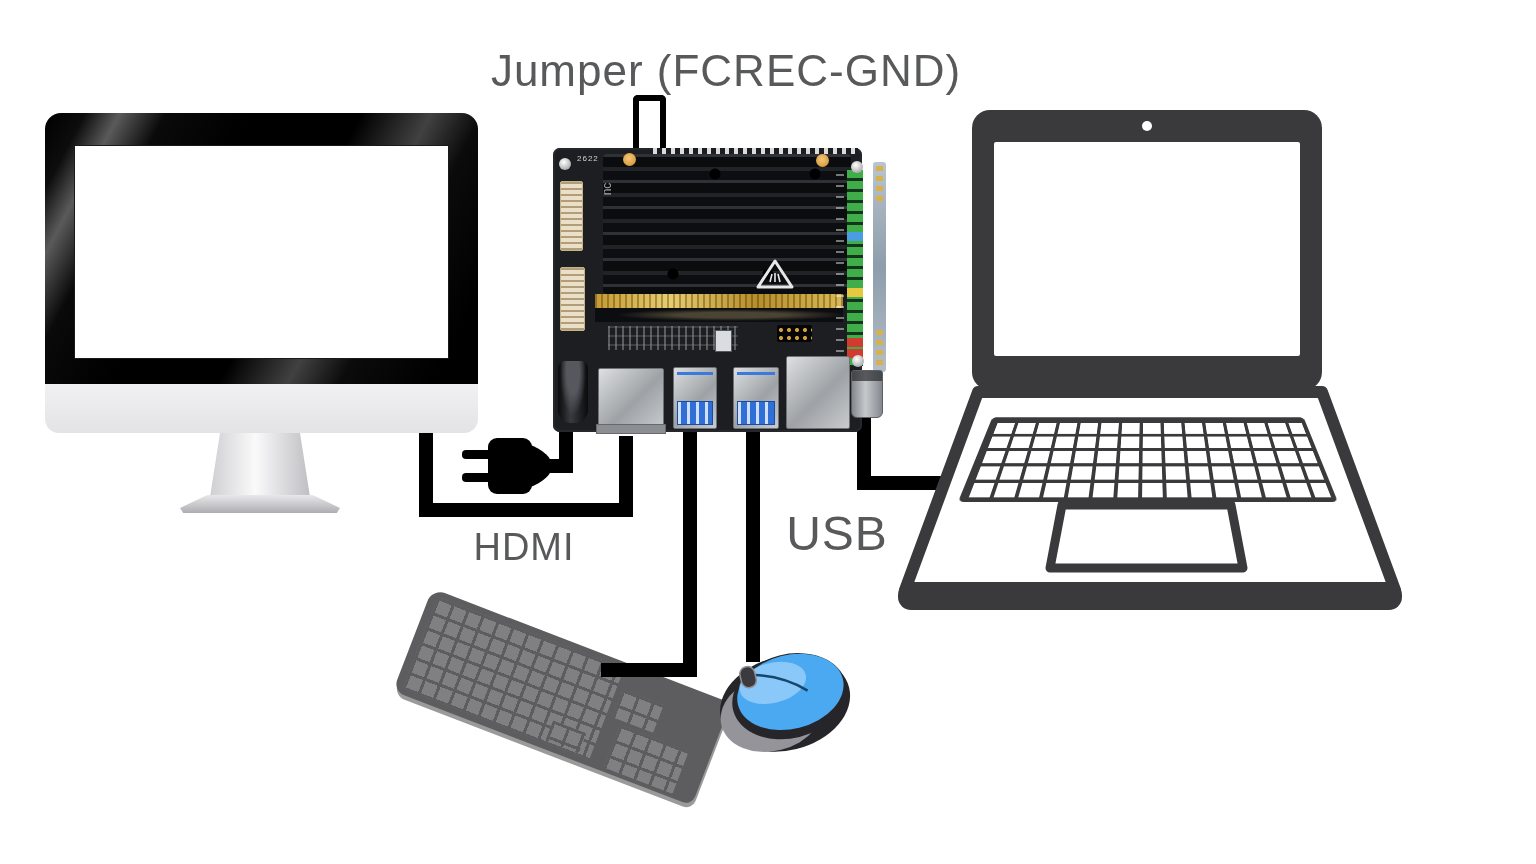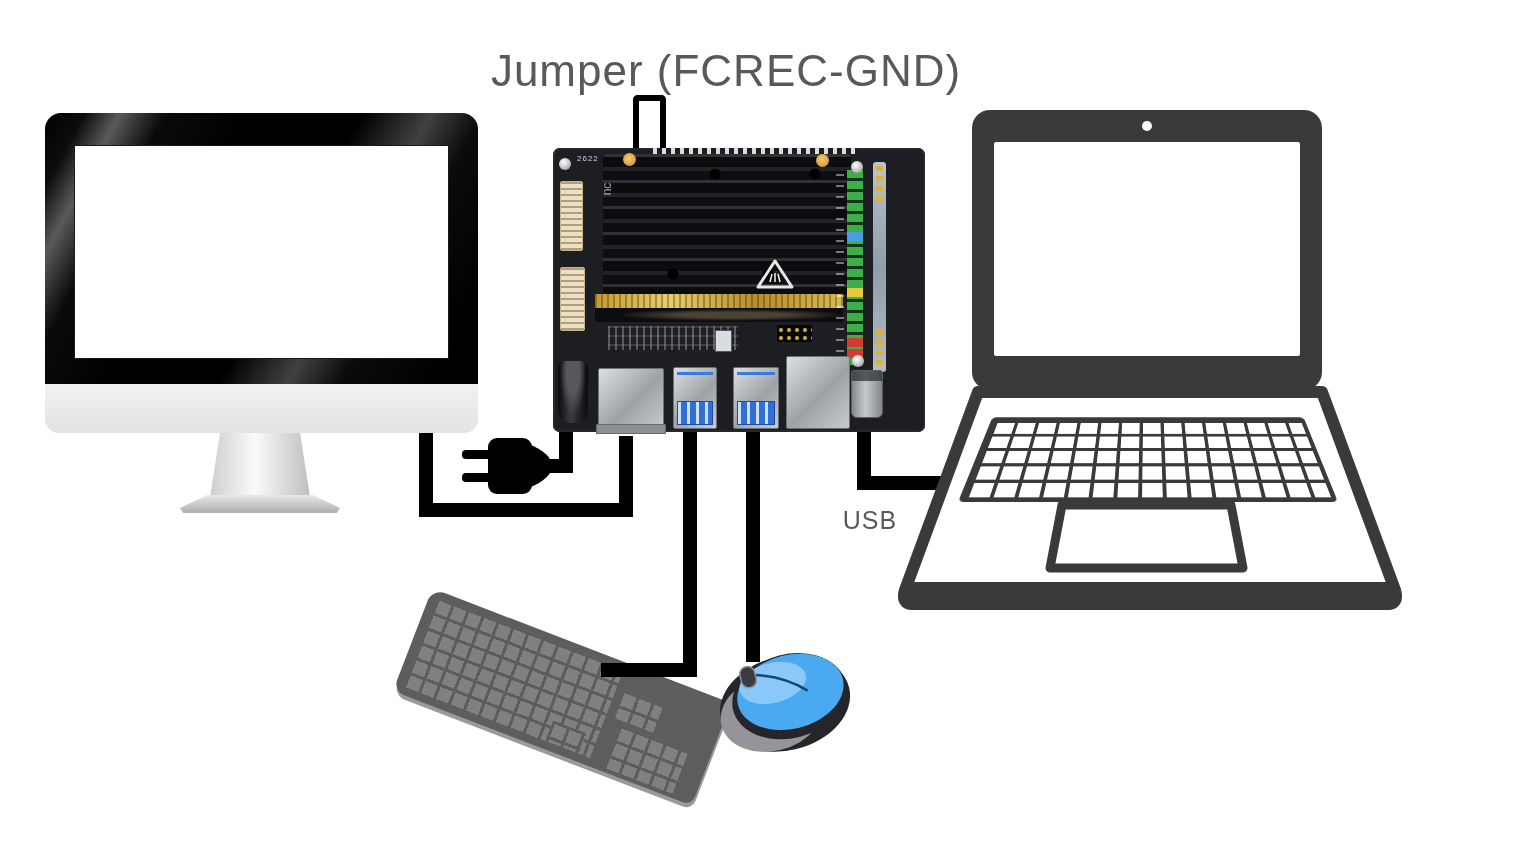--- a/index.html
+++ b/index.html
@@ -16,22 +16,22 @@
   .mon-chin{position:absolute;left:45px;top:384px;width:433px;height:49px;border-radius:0 0 14px 14px;
     background:linear-gradient(#f1f1f3,#e3e3e6);}
   .mon-neck{position:absolute;left:210px;top:433px;width:100px;height:64px;
     clip-path:polygon(10% 0,90% 0,100% 100%,0 100%);
     background:linear-gradient(90deg,#cfcfd2,#fafafb 45%,#bfbfc3);}
   .mon-foot{position:absolute;left:180px;top:495px;width:160px;height:18px;
     clip-path:polygon(17% 0,83% 0,100% 72%,98% 100%,2% 100%,0 72%);
     background:linear-gradient(#e8e8ea,#aeaeb2);}
 
   
-  .board{position:absolute;left:553px;top:148px;width:337px;height:284px;background:#1d1e22;border-radius:7px;
-    box-shadow:inset 0 0 0 2px #26272c;padding-left:35px;}
+  .board{position:absolute;left:553px;top:148px;width:309px;height:284px;background:#1d1e22;border-radius:7px;
+    box-shadow:inset 0 0 0 2px #26272c;}
   .teeth{position:absolute;left:100px;top:0;width:205px;height:6px;
     background:repeating-linear-gradient(90deg,#dcdcdc 0 4px,#1d1e22 4px 9px);}
   .heatsink{position:absolute;left:50px;top:6px;width:248px;height:140px;border-radius:4px;
     background-image:
       radial-gradient(circle at 112px 20px,#000 5px,rgba(0,0,0,0) 6px),
       radial-gradient(circle at 212px 20px,#000 5px,rgba(0,0,0,0) 6px),
       radial-gradient(circle at 70px 120px,#000 5px,rgba(0,0,0,0) 6px),
       radial-gradient(circle at 165px 120px,#000 5px,rgba(0,0,0,0) 6px),
       repeating-linear-gradient(180deg,#303136 0 3px,#0b0c0e 3px 13px,#222327 13px 17px,#0d0e11 17px 26px);
     background-color:#101114;}
@@ -91,21 +91,21 @@
   
   .kbd-body{position:absolute;left:402px;top:642px;width:320px;height:110px;background:#5d5d5f;
     border-radius:14px 10px 10px 12px;transform:rotate(21deg);box-shadow:2px 4px 0 rgba(30,30,32,.45);}
   .keys{position:absolute;background-color:#808083;border-radius:2px;
     background-image:repeating-linear-gradient(90deg,#5d5d5f 0 3px,rgba(0,0,0,0) 3px 16px),
                      repeating-linear-gradient(180deg,#5d5d5f 0 3px,rgba(0,0,0,0) 3px 16px);}
 
   
   .title{left:486px;top:46px;width:480px;font-size:44px;}
   .hdmi{left:454px;top:526px;width:140px;font-size:38px;}
-  .usb{left:815px;top:506px;width:110px;font-size:25px;}
+  .usb{left:782px;top:506px;width:110px;font-size:48px;}
 </style>
 </head>
 <body>
 
 <div class="canvas">
 
   <div class="lbl title">Jumper (FCREC-GND)</div>
 
   <div>
     <div class="mon-bezel">
@@ -212,15 +212,16 @@
       <ellipse cx="73" cy="61" rx="66" ry="47" fill="#26262a"></ellipse>
       <ellipse cx="58" cy="67" rx="52" ry="38" fill="#94949a"></ellipse>
       <ellipse cx="79" cy="55" rx="58" ry="42" fill="#26262a"></ellipse>
       <ellipse cx="81" cy="51" rx="54" ry="37" fill="#4aa9f1"></ellipse>
       <ellipse cx="66" cy="38" rx="34" ry="20" fill="#9fd3fa" opacity="0.75"></ellipse>
       <path d="M50 26 Q78 34 98 54" stroke="#14466e" stroke-width="2.5" fill="none"></path>
       <rect x="36" y="16" width="15" height="21" rx="7" fill="#3b3b3f" stroke="#8f9297" stroke-width="1.5"></rect>
     </g>
   </svg>
 
+  <div class="lbl hdmi">HDMI</div>
   <div class="lbl usb">USB</div>
 
 </div>
 
 </body></html>

